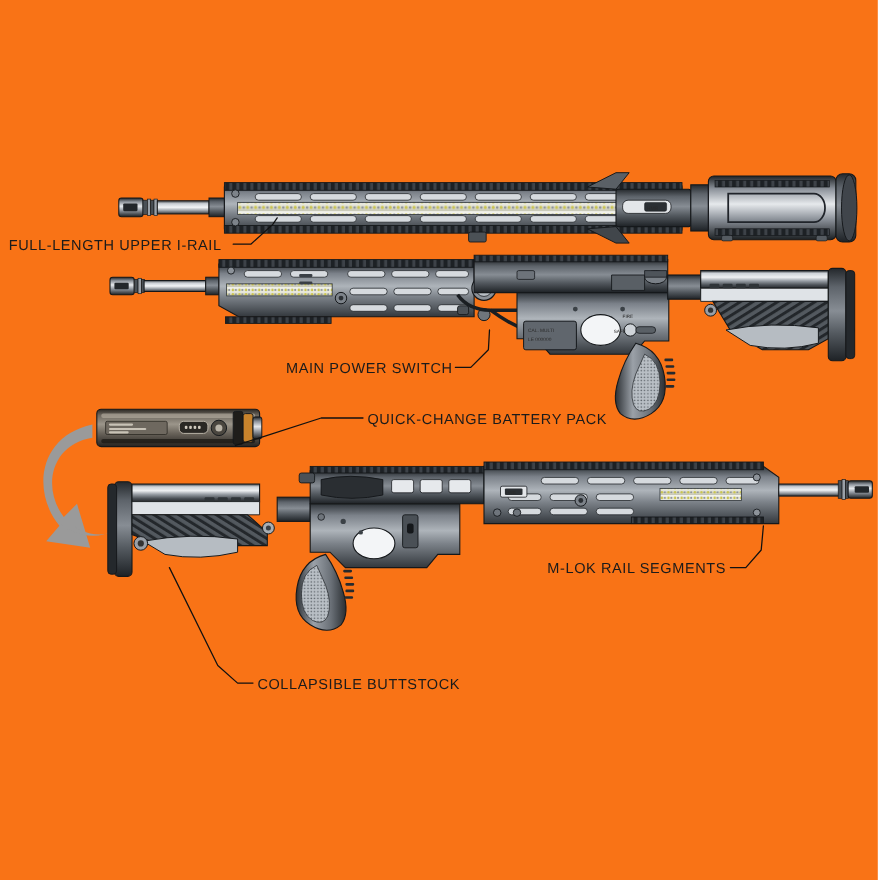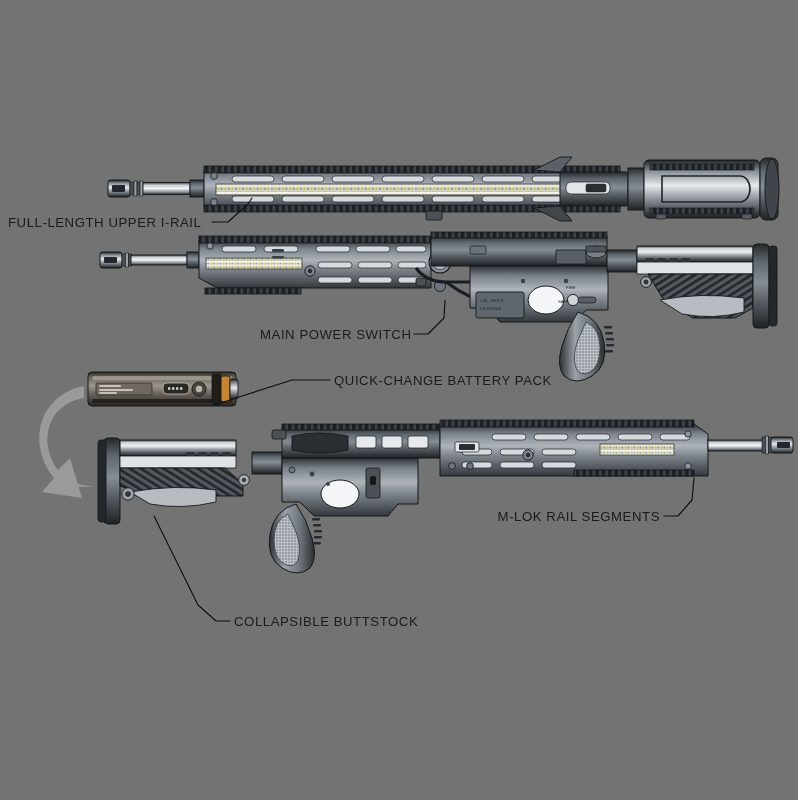--- a/index.html
+++ b/index.html
@@ -1,18 +1,18 @@
 <!DOCTYPE html>
 <html><head>
 <meta charset="utf-8">
 <style>
   html,body{margin:0;padding:0;background:#fff;}
   body{width:800px;height:800px;overflow:hidden;position:relative;
        font-family:"Liberation Sans",sans-serif;}
-  #stage{position:absolute;inset:0;width:798px;height:800px;background:#737373;}
+  #stage{position:absolute;inset:0;width:798px;height:800px;background:#f97316;}
   svg#art{position:absolute;left:0;top:0;width:800px;height:800px;display:block;}
   .callout-text{font-family:"Liberation Sans",sans-serif;font-size:13.2px;
       letter-spacing:.55px;fill:#1b1b1b;font-weight:400;}
   .callout-text.r{text-anchor:end;}
   .microtext{font-family:"Liberation Sans",sans-serif;fill:#2a2a2a;}
   .leader{stroke:#111;stroke-width:1.15;fill:none;stroke-linecap:round;stroke-linejoin:round;}
 </style>
 </head>
 <body>
 

